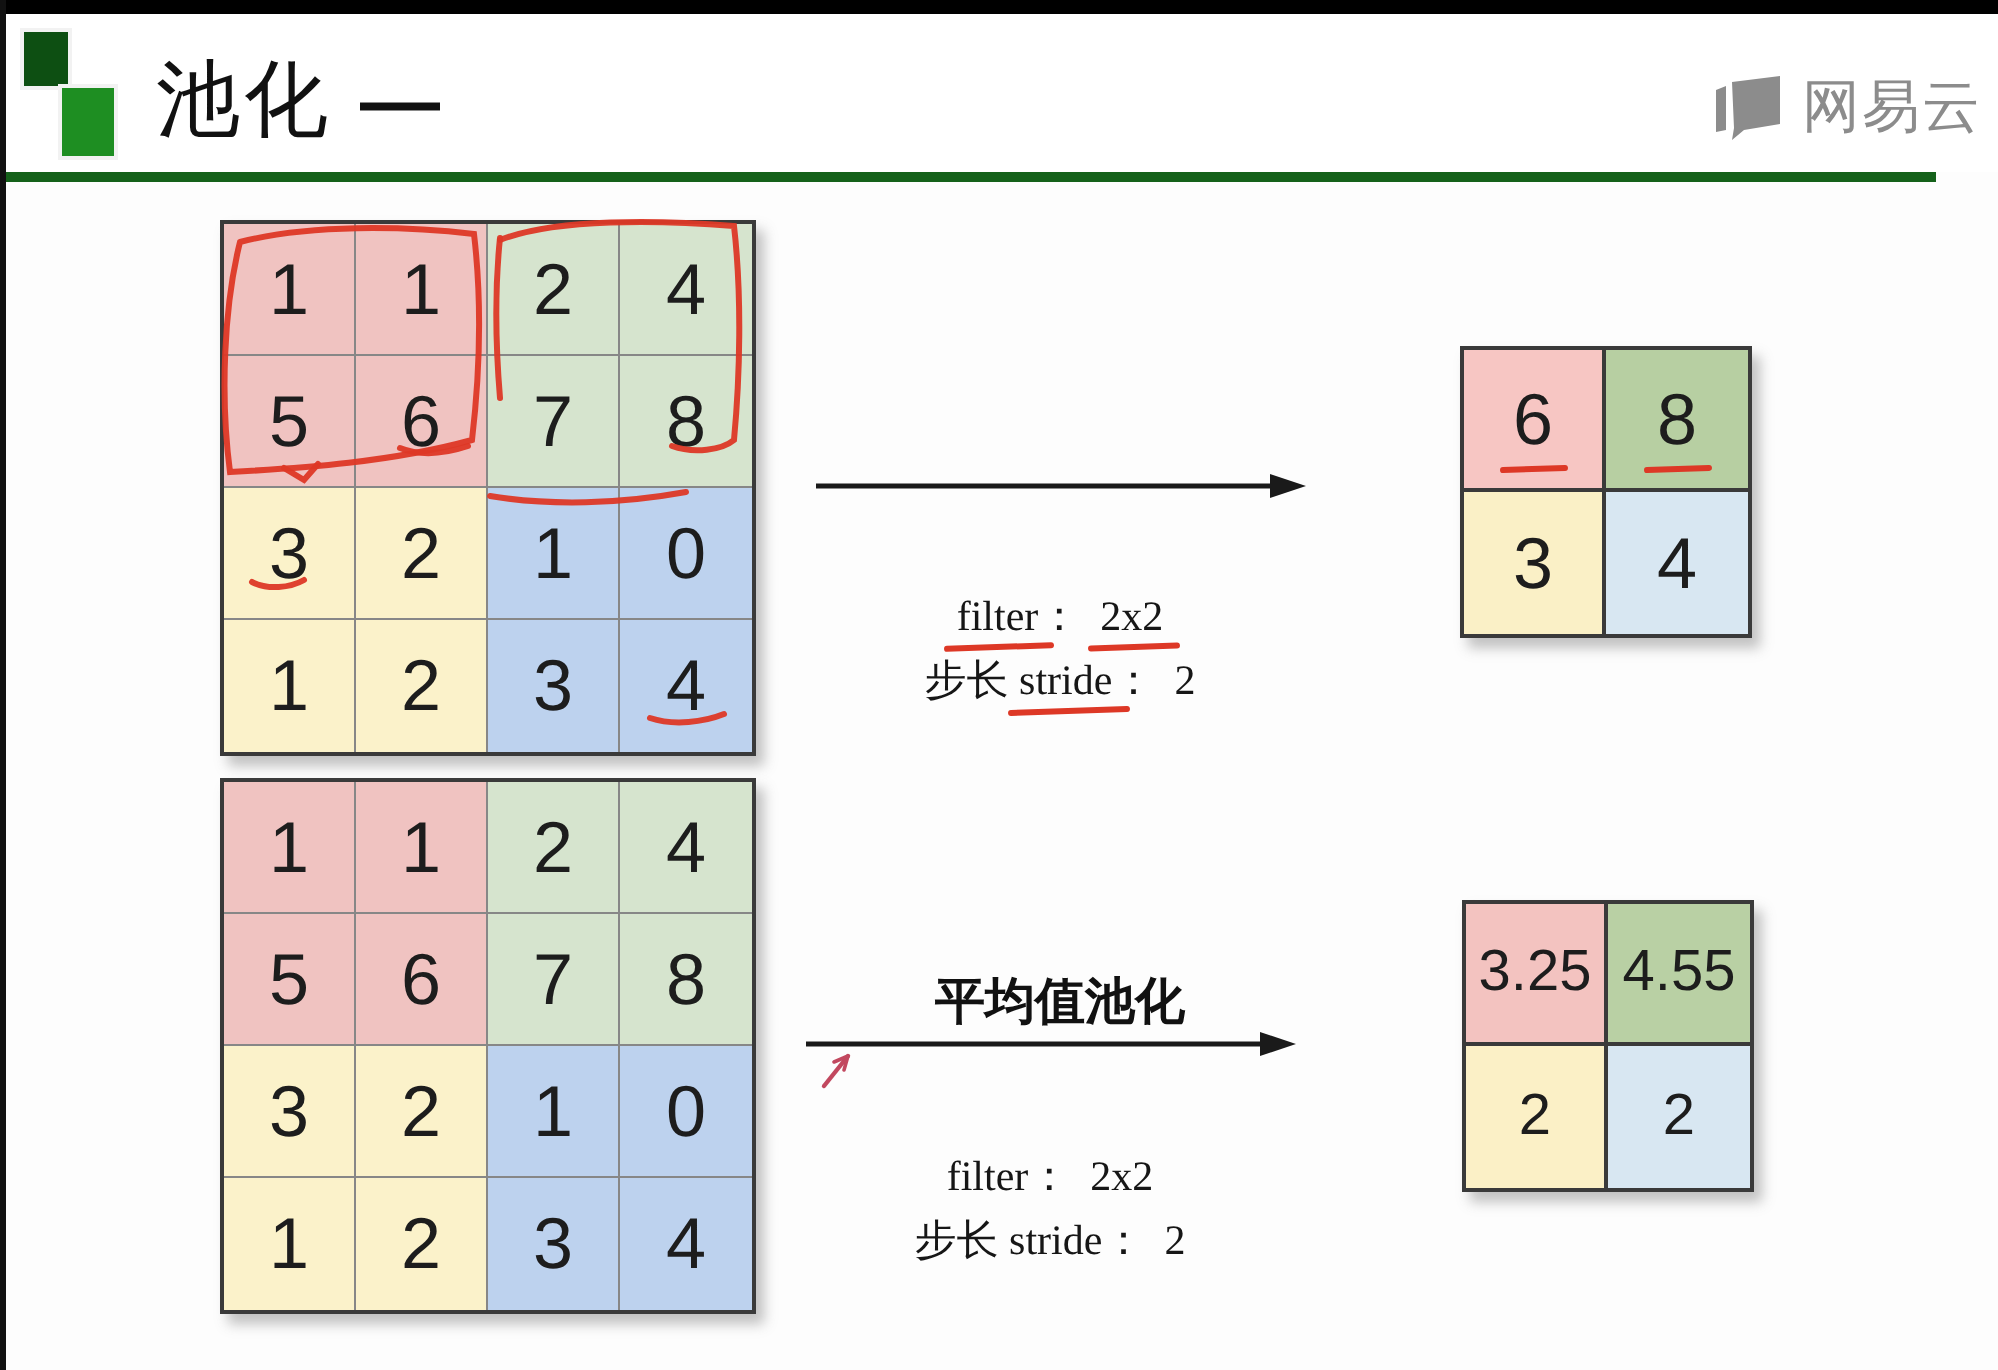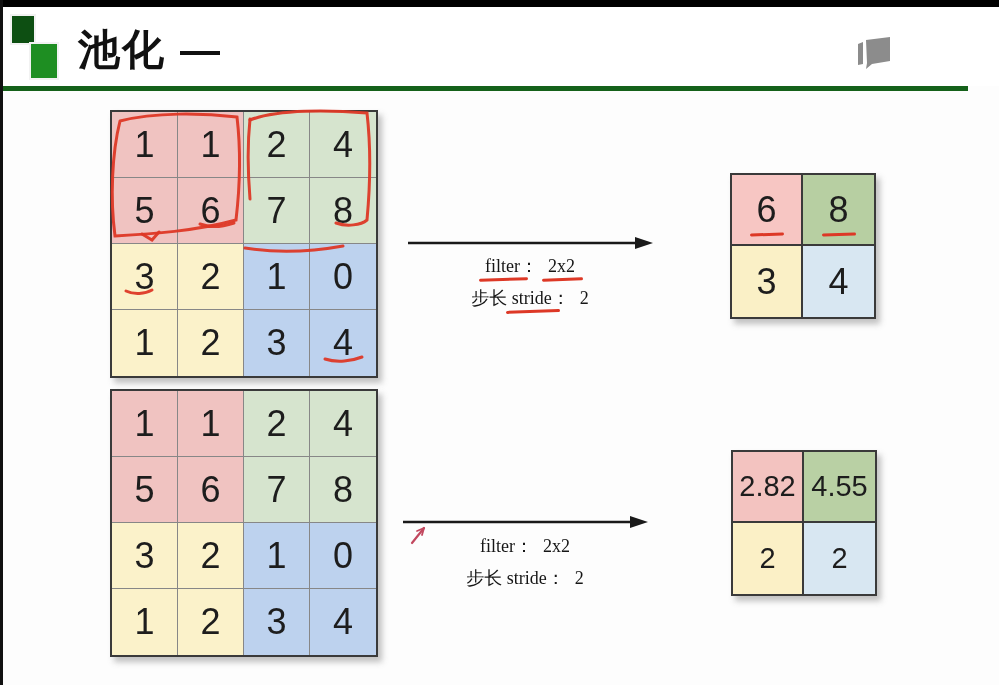--- a/index.html
+++ b/index.html
@@ -13,21 +13,21 @@
   .header   { position:absolute; left:3px; top:7px; width:996px; height:79px; background:#ffffff; }
   .green-rule { position:absolute; left:3px; top:86px; width:965px; height:5px; }
 
   
   .logo-sq { position:absolute; box-shadow:0 0 0 2px #f2f2f2; }
   .logo-dark  { left:12px; top:16px; width:22px; height:27px; }
   .logo-light { left:31px; top:44px; width:26px; height:34px; }
 
   
   .title { position:absolute; left:78px; top:22px; display:flex; align-items:baseline; gap:14px; color:#111; }
-  .title .zh   { font-size:42px; font-weight:bold; font-family:"Liberation Sans",sans-serif; letter-spacing:2px;}
+  .title .zh   { font-size:42px; font-weight:normal; font-family:"Liberation Sans",sans-serif; letter-spacing:2px;}
   .title .dash { font-size:40px; font-weight:bold; }
   .title .en   { font-size:40px; font-weight:bold; font-family:"Liberation Serif", serif; }
 
   
   .watermark { position:absolute; left:855px; top:34px; display:flex; align-items:center; gap:8px;
                width:160px; overflow:hidden; }
   .watermark .wm-text { font-size:29px; color:#8c8c8c; white-space:nowrap; letter-spacing:1px; }
 
   
   .grid { position:absolute; display:grid; background:#fff; border:2.5px solid #3a3a3a;
@@ -51,22 +51,22 @@
   .ru::after { content:""; position:absolute; left:-6px; right:-8px; bottom:-5px; height:3px;
                background:var(--red); border-radius:3px; transform:rotate(-2deg); }
 
   
   .op-title { position:absolute; width:230px; text-align:center; font-size:25px; font-weight:bold; color:#111; }
   #max-title { left:415px; top:204px; } 
   #avg-title { left:415px; top:484px; }
   .arrow { position:absolute; }
   #arrow-max { left:405px; top:234px; }
   #arrow-avg { left:400px; top:513px; }
-  .spec { position:absolute; width:250px; text-align:center; font-size:18px; color:#161616;
-          font-family:"Liberation Serif", serif; }
+  .spec { position:absolute; width:250px; text-align:center; font-size:21px; color:#161616;
+          font-family:"Liberation Serif", serif;margin-top:40px; }
   #max-filter { left:405px; top:254px; } 
   #max-stride { left:405px; top:286px; }
   #avg-filter { left:400px; top:534px; }
   #avg-stride { left:400px; top:566px; }
   .spec .gap { display:inline-block; width:10px; }
 
   
   #annot-input { position:absolute; left:100px; top:103px; width:295px; height:285px; pointer-events:none; }
   #pen-cursor  { position:absolute; left:408px; top:521px; width:26px; height:26px; }
   .annot-path { stroke:var(--red); stroke-width:3; fill:none; stroke-linecap:round; opacity:.95; }
@@ -88,20 +88,21 @@
     <span class="dash">—</span>
   </div>
 
   <div class="green-rule" style="background: rgb(21, 97, 26);"></div>
 
   <div class="watermark">
     <svg width="38" height="38" viewBox="0 0 38 38">
       <path d="M3,10 L8,8 L8,30 L3,31 Z" fill="#8c8c8c"></path>
       <path d="M11,6 L35,3 L35,27 L17,30 L11,35 L12,29 Z" fill="#8c8c8c"></path>
     </svg>
+    <span class="wm-text">网易云</span>
   </div>
 
   <div id="matrix-input-top" class="grid grid-4">
       <div class="cell" style="background: rgb(240, 195, 193);">
         <span>1</span>
       </div>
       <div class="cell" style="background: rgb(240, 195, 193);">
         <span>1</span>
       </div>
       <div class="cell" style="background: rgb(214, 228, 206);">
@@ -234,39 +235,40 @@
         <span>2</span>
       </div>
       <div class="cell" style="background: rgb(189, 210, 238);">
         <span>3</span>
       </div>
       <div class="cell" style="background: rgb(189, 210, 238);">
         <span>4</span>
       </div>
     </div>
 
+  <div id="avg-title" class="op-title">平均值池化</div>
   <svg id="arrow-avg" class="arrow" width="250" height="18">
     <line x1="3" y1="9" x2="232" y2="9" stroke="#1a1a1a" stroke-width="2.6"></line>
     <path d="M230,3 L248,9 L230,15 Z" fill="#1a1a1a"></path>
   </svg>
   <svg id="pen-cursor" viewBox="0 0 26 26">
     <path d="M4,22 L16,7" stroke="#c2485f" stroke-width="2.2" fill="none" stroke-linecap="round"></path>
     <path d="M16,7 L9,10 M16,7 L14,14" stroke="#c2485f" stroke-width="1.8" fill="none" stroke-linecap="round"></path>
   </svg>
   <div id="avg-filter" class="spec">
     <span>filter</span><span>：</span><span class="gap"></span><span>2x2</span>
   </div>
   <div id="avg-stride" class="spec">
     <span>步长</span>
     <span>stride</span><span>：</span><span class="gap"></span><span>2</span>
   </div>
 
   <div id="matrix-result-avg" class="grid grid-2">
       <div class="cell" style="background: rgb(243, 195, 192);">
-        <span>2.82</span>
+        <span>3.25</span>
       </div>
       <div class="cell" style="background: rgb(185, 208, 164);">
         <span>4.55</span>
       </div>
       <div class="cell" style="background: rgb(251, 240, 198);">
         <span>2</span>
       </div>
       <div class="cell" style="background: rgb(216, 231, 242);">
         <span>2</span>
       </div>

